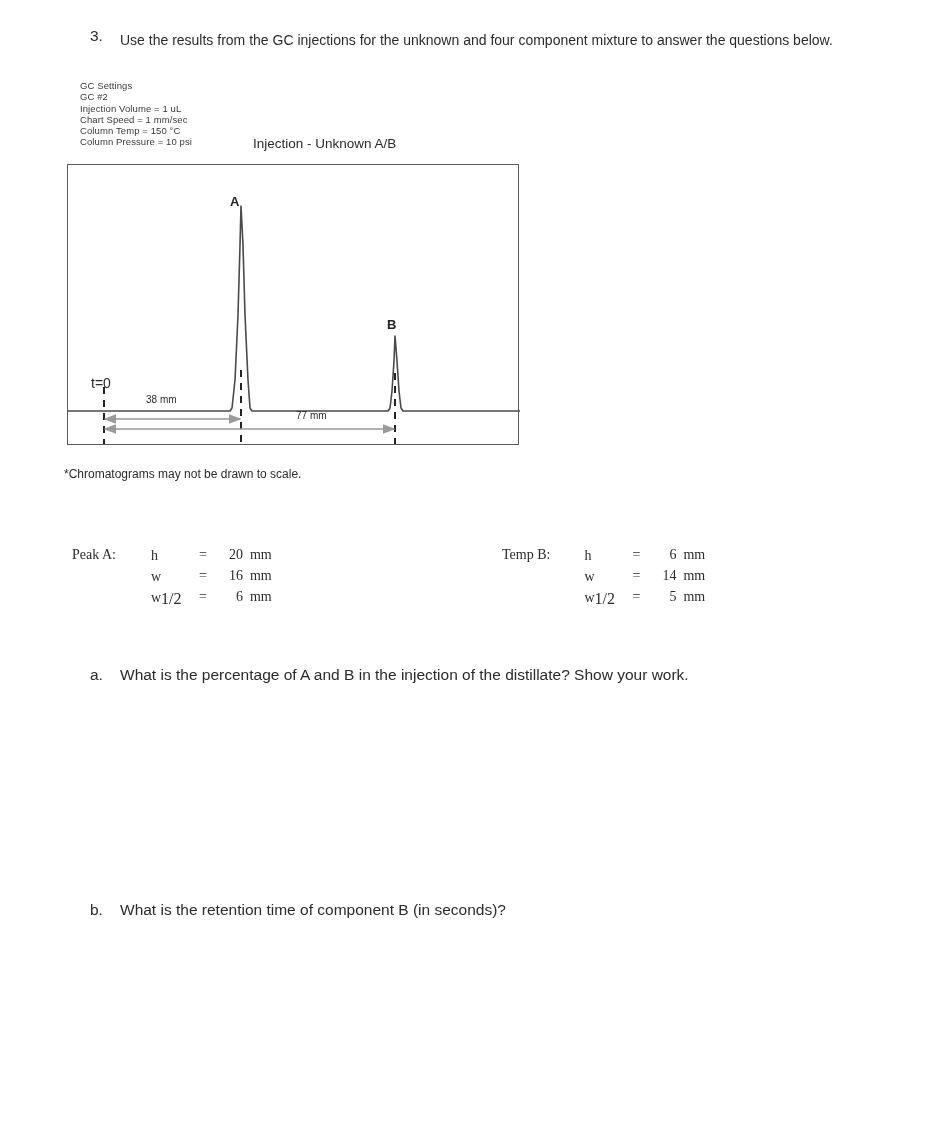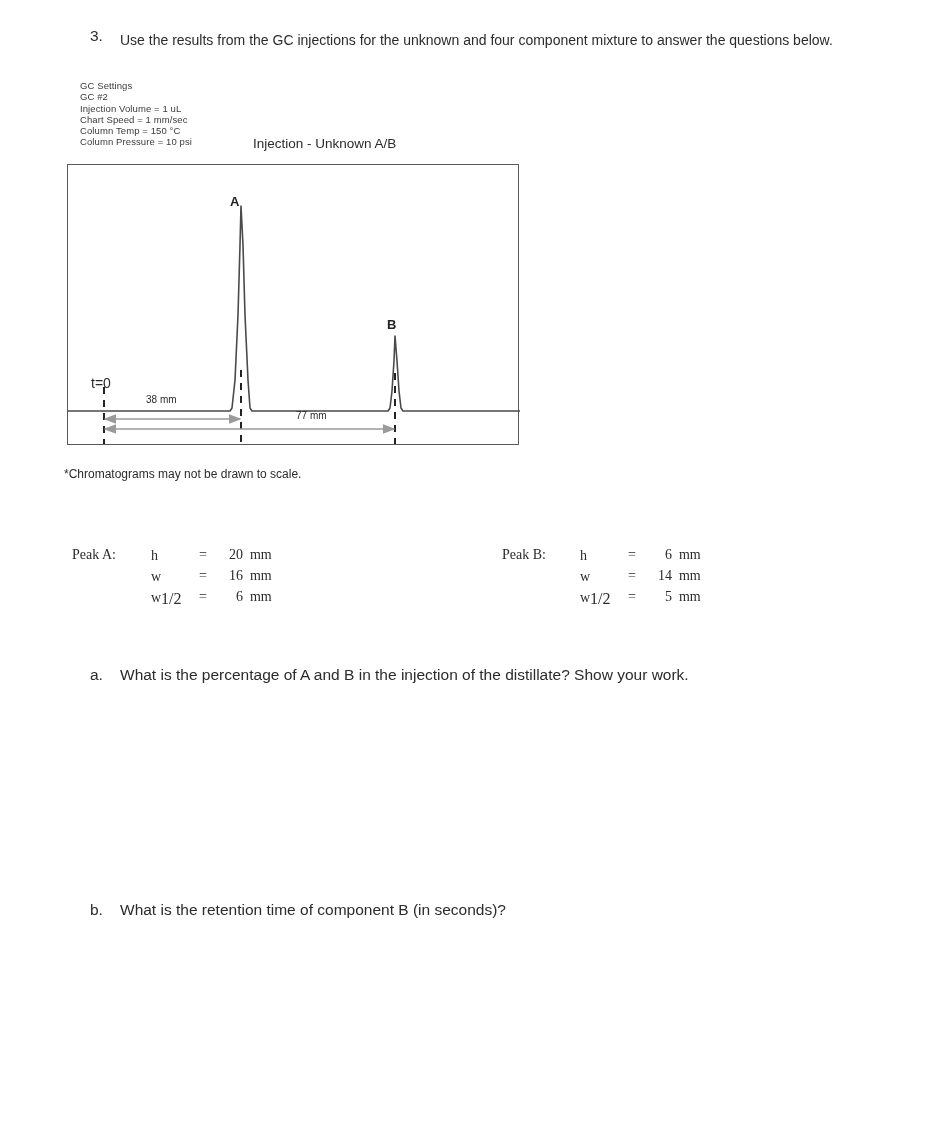--- a/index.html
+++ b/index.html
@@ -259,21 +259,21 @@
         <span class="peak-cell cell-eq">=</span>
         <span class="peak-cell cell-val">6</span>
         <span class="peak-cell cell-unit">mm</span>
       </span>
     </span>
   </div>
 </div>
 
 <div class="peak-data peak-data-b">
   <div class="peak-data-inner">
-    <span class="peak-data-title">Peak B:</span>
+    <span class="peak-data-title">Temp B:</span>
     <span class="peak-b-gap"></span>
     <span class="peak-rows">
       <span class="peak-row">
         <span class="peak-cell cell-sym"><span>h</span><span class="sub"></span></span>
         <span class="peak-cell cell-eq">=</span>
         <span class="peak-cell cell-val">6</span>
         <span class="peak-cell cell-unit">mm</span>
       </span>
       <span class="peak-row">
         <span class="peak-cell cell-sym"><span>w</span><span class="sub"></span></span>

